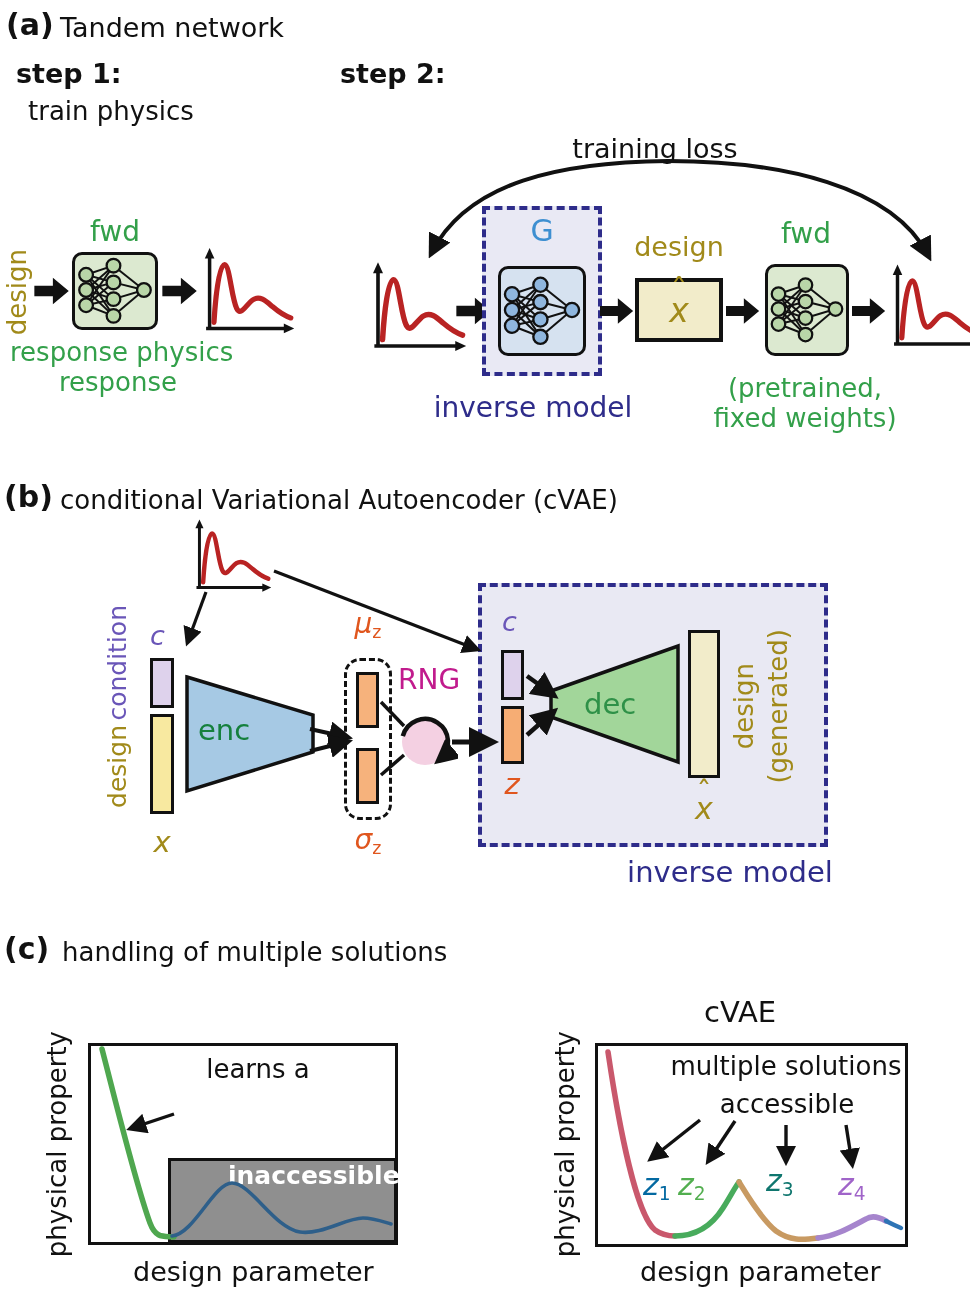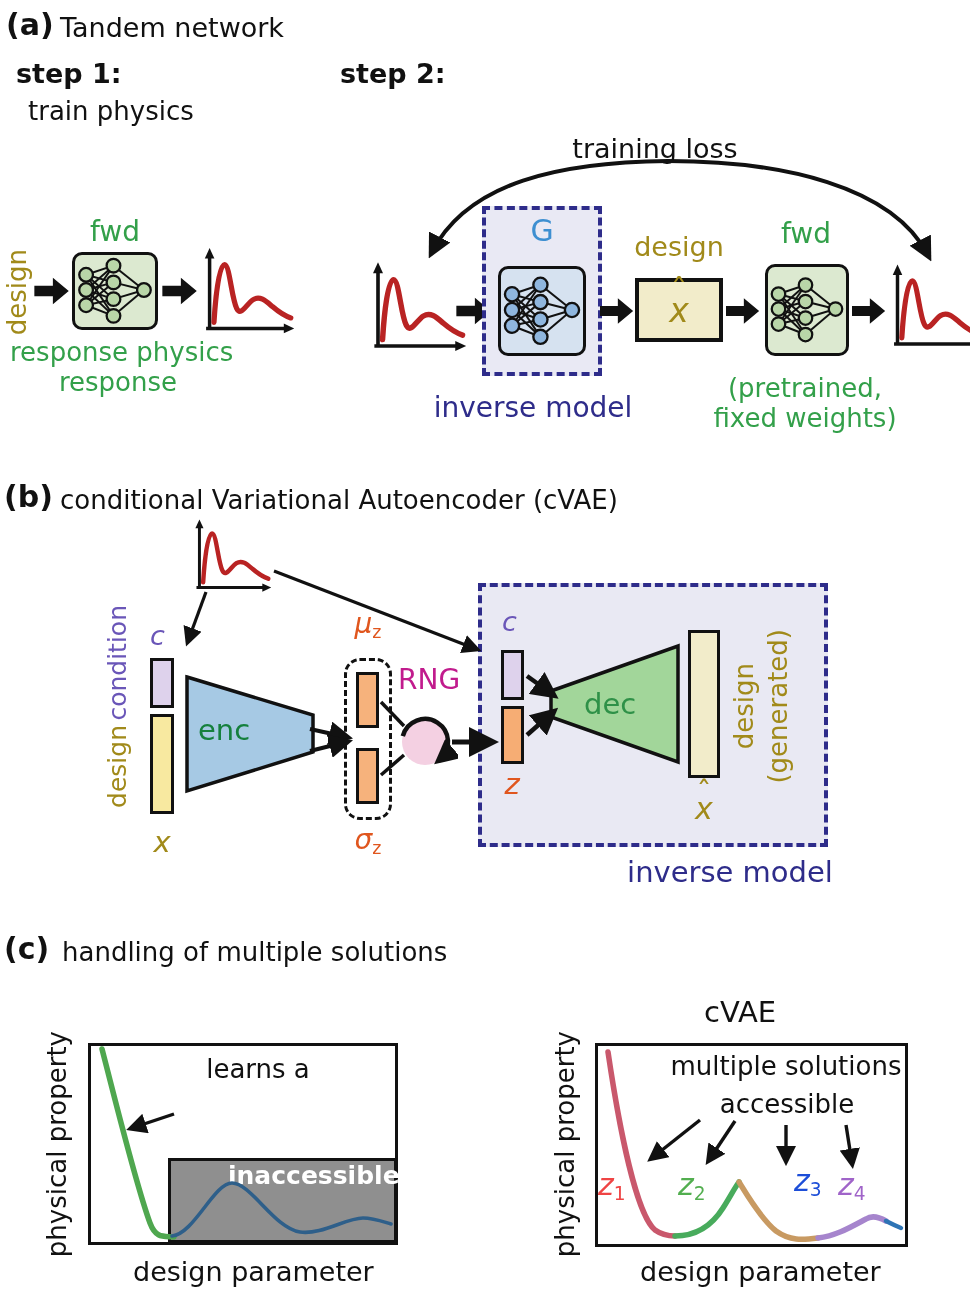--- a/index.html
+++ b/index.html
@@ -7,21 +7,21 @@
        font-family:"DejaVu Sans","Liberation Sans",sans-serif;color:#111;overflow:hidden;}
   .abs{position:absolute;}
   .t{white-space:nowrap;line-height:1.15;}
   .b{font-weight:bold;}
   .ctr{text-align:center;}
   .rt{text-align:right;font-weight:bold;}
   .it{font-style:italic;}
   .olive{color:#a18a1a;} .green{color:#33a04a;} .navy{color:#2e2c8a;}
   .blue{color:#3d8fd1;} .purple{color:#6a56b8;} .ored{color:#e0561e;}
   .magenta{color:#c11b8d;} .steel{color:#15803d;} .decg{color:#2f9148;}
-  .z1c{color:#ef4444;} .z2c{color:#52ae4f;} .z3c{color:#1d4ed8;margin-left:28px;} .z4c{color:#a064c9;}
+  .z1c{color:#0369a1;margin-left:45px;} .z2c{color:#52ae4f;} .z3c{color:#0f766e;} .z4c{color:#a064c9;}
   .vwrap{position:absolute;display:flex;align-items:center;justify-content:center;}
   .vwrap>span{writing-mode:vertical-rl;transform:rotate(180deg);white-space:nowrap;}
   .box{position:absolute;box-sizing:border-box;}
   .nnbox{border:3px solid #111;border-radius:10px;}
   .sub{font-size:0.62em;vertical-align:-0.28em;font-style:normal;}
   .hatstack{position:relative;display:inline-block;}
   .hatstack .hat{position:absolute;left:50%;transform:translateX(-50%);top:-0.55em;font-style:normal;}
   svg{display:block;}
 </style>
 </head>

